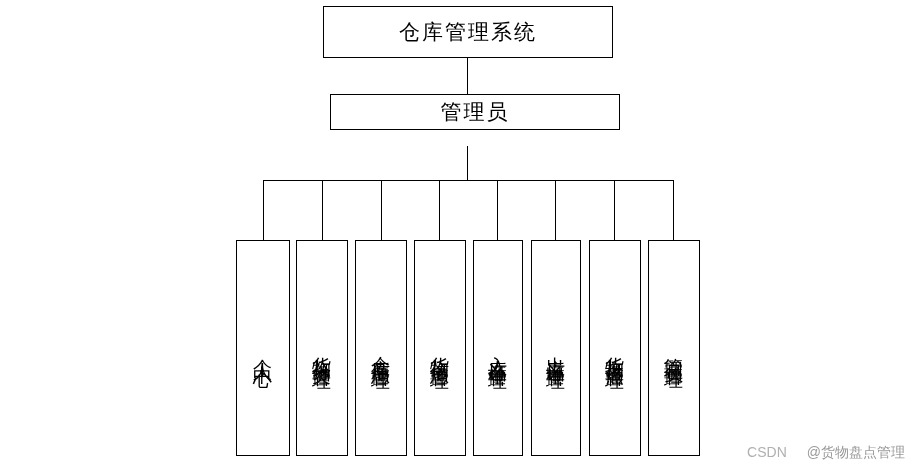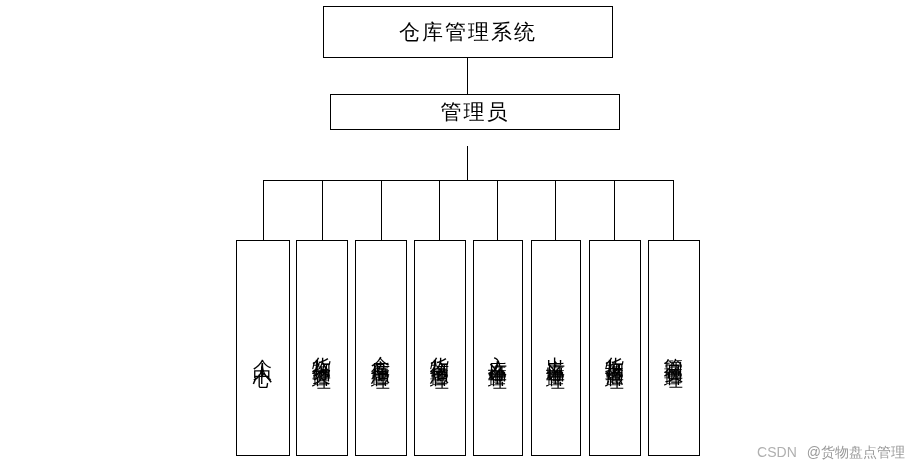--- a/index.html
+++ b/index.html
@@ -52,21 +52,21 @@
   .watermark {
     position: absolute;
     right: 10px;
     bottom: 6px;
     font-size: 14px;
     color: #9a9a9a;
     white-space: nowrap;
   }
   .watermark .csdn {
     color: #b0b0b0;
-    margin-right: 10px;
+    margin-right: 20px;
   }
 </style>
 </head>
 <body>
 
 <div id="diagram">
 
   <div class="node horiz" style="left:323px; top:6px; width:290px; height:52px;">
     <span>仓库管理系统</span>
   </div>

